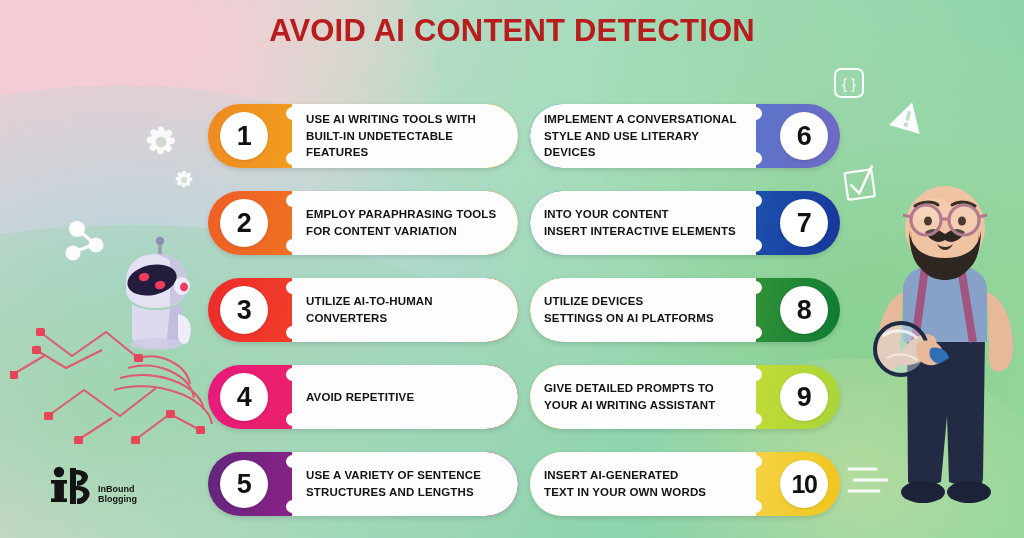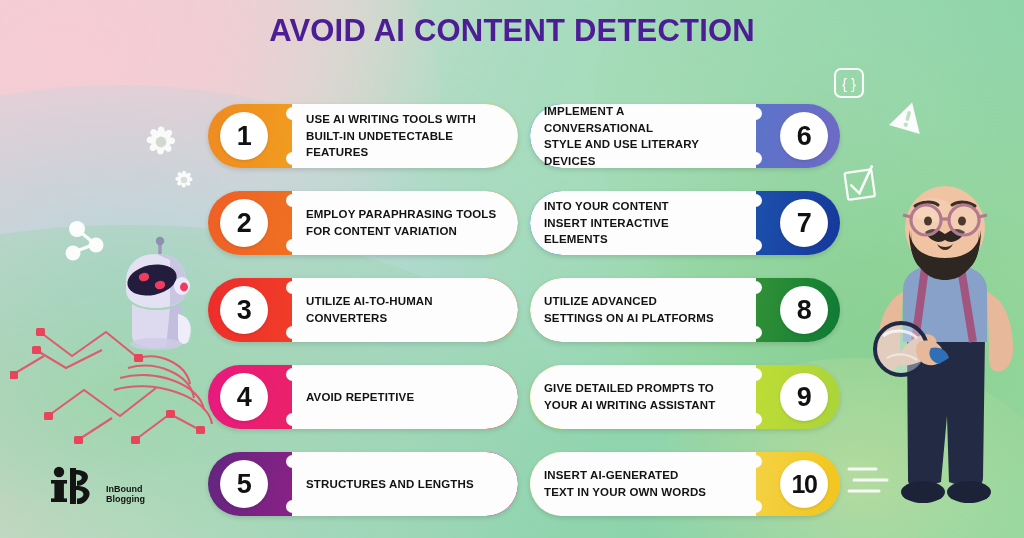--- a/index.html
+++ b/index.html
@@ -41,21 +41,21 @@
   .checkbox{left:841px;top:163px;}
   .lines-bl{position:absolute;left:846px;top:463px;}
 
   .circuit{position:absolute;left:10px;top:318px;}
 
   
   .title-wrap{position:absolute;left:0;right:0;top:12px;text-align:center;z-index:6;}
   .title-l1{font-size:30px;font-weight:bold;letter-spacing:.6px;color:#5b3a9e;line-height:1.08;
     font-family:"Liberation Sans", sans-serif;}
   .title-l1 .num{color:#4a2f8f;}
-  .title-l2{font-size:31px;font-weight:bold;letter-spacing:.2px;color:#4c1d95;line-height:1.1;margin-top:2px;
+  .title-l2{font-size:31px;font-weight:bold;letter-spacing:.2px;color:#b91c1c;line-height:1.1;margin-top:2px;
     font-family:"Liberation Sans", sans-serif;}
 
   
   .cols{position:absolute;left:0;top:104px;width:1024px;z-index:5;}
   .col{position:absolute;top:0;width:310px;}
   .col-left{left:208px;}
   .col-right{left:530px;}
 
   .row{position:relative;height:64px;margin-bottom:23px;}
   .card{position:absolute;inset:0;border-radius:32px;overflow:hidden;
@@ -80,24 +80,24 @@
     display:flex;align-items:center;justify-content:center;
     font-size:27px;font-weight:bold;color:#111;letter-spacing:-.5px;
     box-shadow:0 1px 3px rgba(0,0,0,.12);}
   .col-left .badge{left:12px;}
   .col-right .badge{right:12px;}
   .badge.wide{font-size:25px;letter-spacing:-1.5px;}
 
   .txt{position:absolute;top:50%;transform:translateY(-50%);
     font-size:11.5px;font-weight:bold;color:#131313;line-height:1.45;letter-spacing:.15px;}
   .col-left .txt{left:98px;right:12px;}
-  .col-right .txt{left:14px;right:106px;}
-
-  
-  .logo{position:absolute;left:50px;top:466px;z-index:7;display:flex;align-items:flex-end;gap:12px;}
+  .col-right .txt{left:14px;right:98px;}
+
+  
+  .logo{position:absolute;left:50px;top:466px;z-index:7;display:flex;align-items:flex-end;gap:4px;}
   .logo-mark{width:44px;height:40px;}
   .logo-txt{font-size:9px;font-weight:bold;line-height:1.05;color:#141414;padding-bottom:2px;
     font-family:"Liberation Sans", sans-serif;}
 
   
   .robot{position:absolute;left:108px;top:232px;z-index:4;}
   .person{position:absolute;right:-4px;top:186px;z-index:4;}
 </style>
 </head>
 <body>
@@ -347,20 +347,21 @@
 
       <div class="row">
         <div class="card">
           <div class="band" style="background:linear-gradient(100deg,#62267e,#e8159b);"></div>
           <div class="panel"></div>
           <div class="notch notch-t"></div>
           <div class="notch notch-b"></div>
         </div>
         <div class="badge">5</div>
         <div class="txt">
+          <div>USE A VARIETY OF SENTENCE</div>
           <div>STRUCTURES AND LENGTHS</div>
         </div>
       </div>
 
     </div>
 
     <div class="col col-right">
 
       <div class="row">
         <div class="card">
@@ -392,21 +393,21 @@
 
       <div class="row">
         <div class="card">
           <div class="band" style="background:linear-gradient(100deg,#86c83c,#0e7a34);"></div>
           <div class="panel"></div>
           <div class="notch notch-t"></div>
           <div class="notch notch-b"></div>
         </div>
         <div class="badge">8</div>
         <div class="txt">
-          <div>UTILIZE ADVANCED</div>
+          <div>UTILIZE DEVICES</div>
           <div>SETTINGS ON AI PLATFORMS</div>
         </div>
       </div>
 
       <div class="row">
         <div class="card">
           <div class="band" style="background:linear-gradient(100deg,#f4ee2a,#a9d43a);"></div>
           <div class="panel"></div>
           <div class="notch notch-t"></div>
           <div class="notch notch-b"></div>

